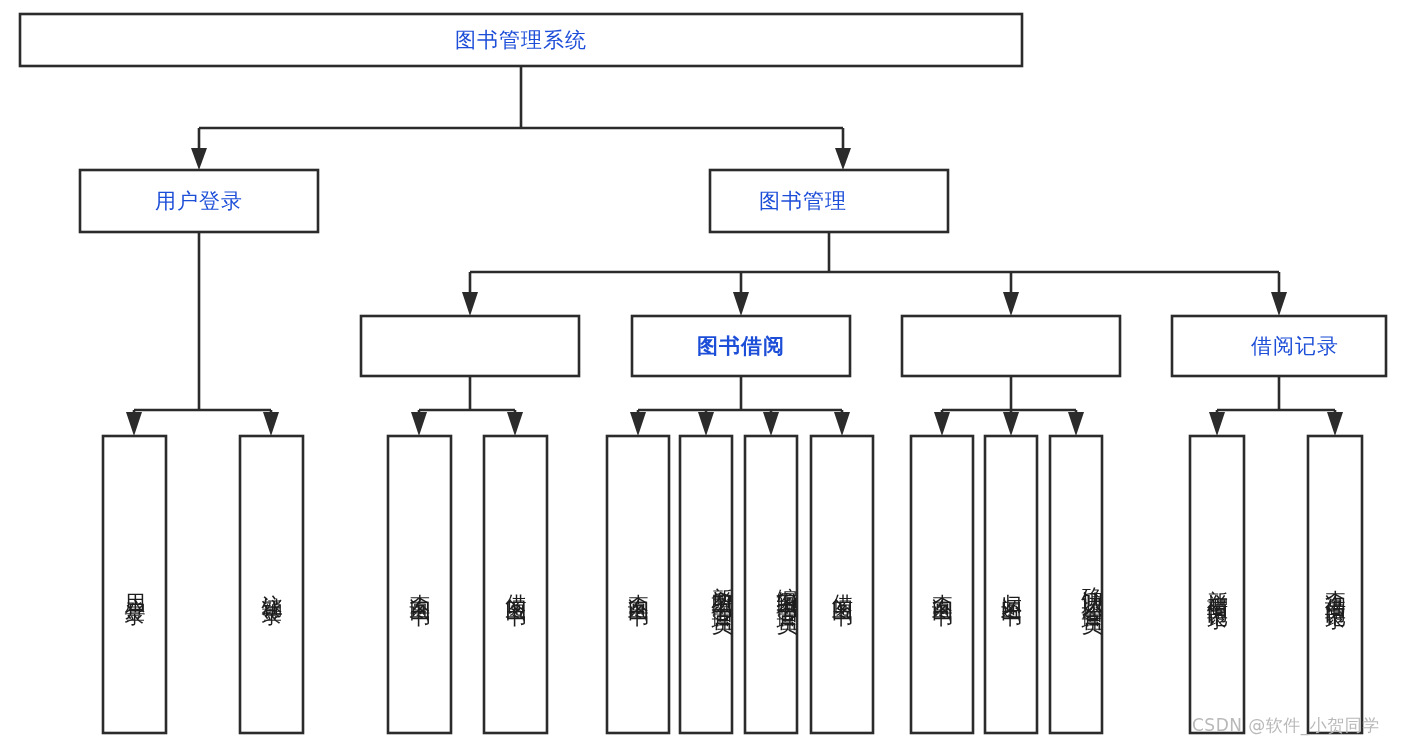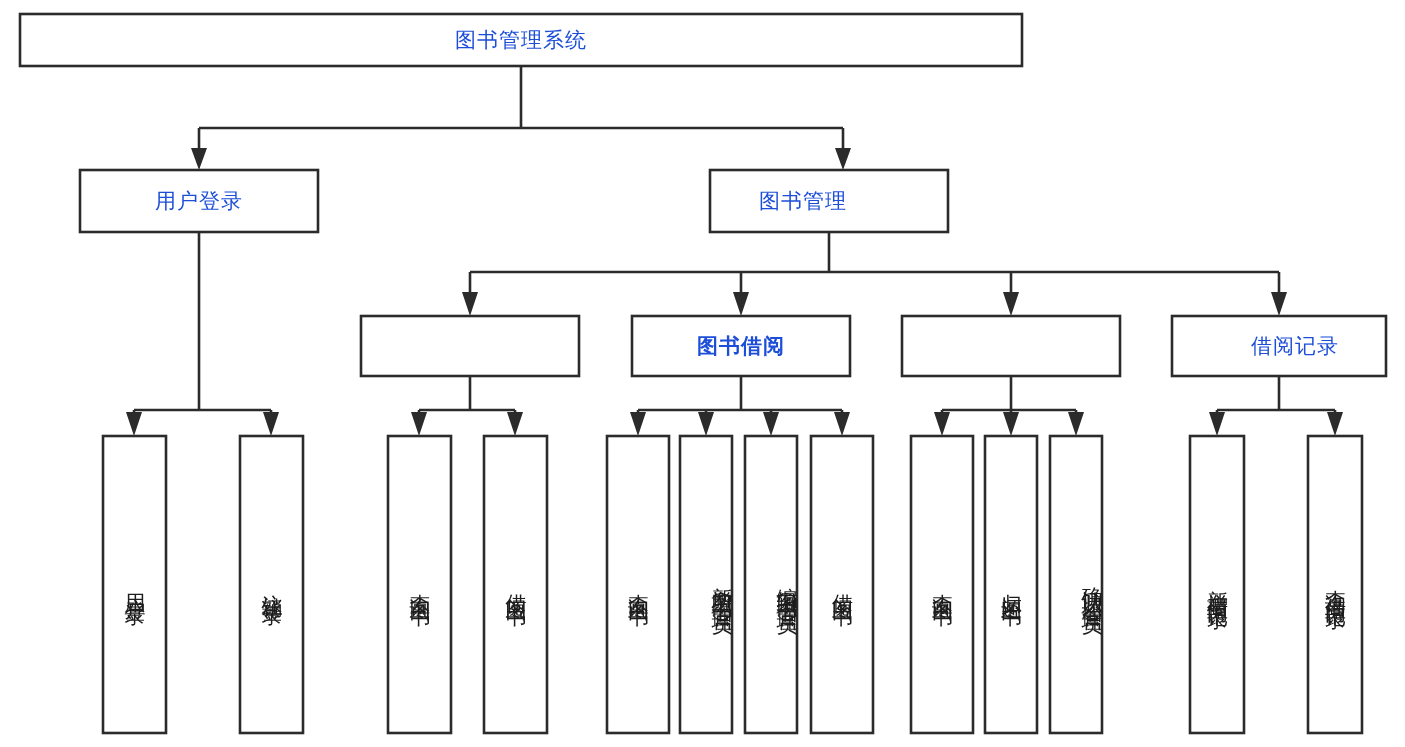--- a/index.html
+++ b/index.html
@@ -211,14 +211,15 @@
   <div class="node-label-v" style="left:911px; top:436px; width:62px; height:297px;">查询图书</div>
 
   <div class="node-label-v" style="left:985px; top:436px; width:52px; height:297px;">归还图书</div>
 
   <div class="node-label-v" style="left:1050px; top:436px; width:52px; height:297px; align-items:flex-start; padding-top:6px; box-sizing:border-box;">确认归还（管理员）</div>
 
   <div class="node-label-v" style="left:1190px; top:436px; width:54px; height:297px;">新增借阅记录</div>
 
   <div class="node-label-v" style="left:1308px; top:436px; width:54px; height:297px;">查询借阅记录</div>
 
+  <div class="watermark" style="left:1192px; top:714px;">CSDN @软件_小贺同学</div>
 
 </div>
 
 </body></html>

